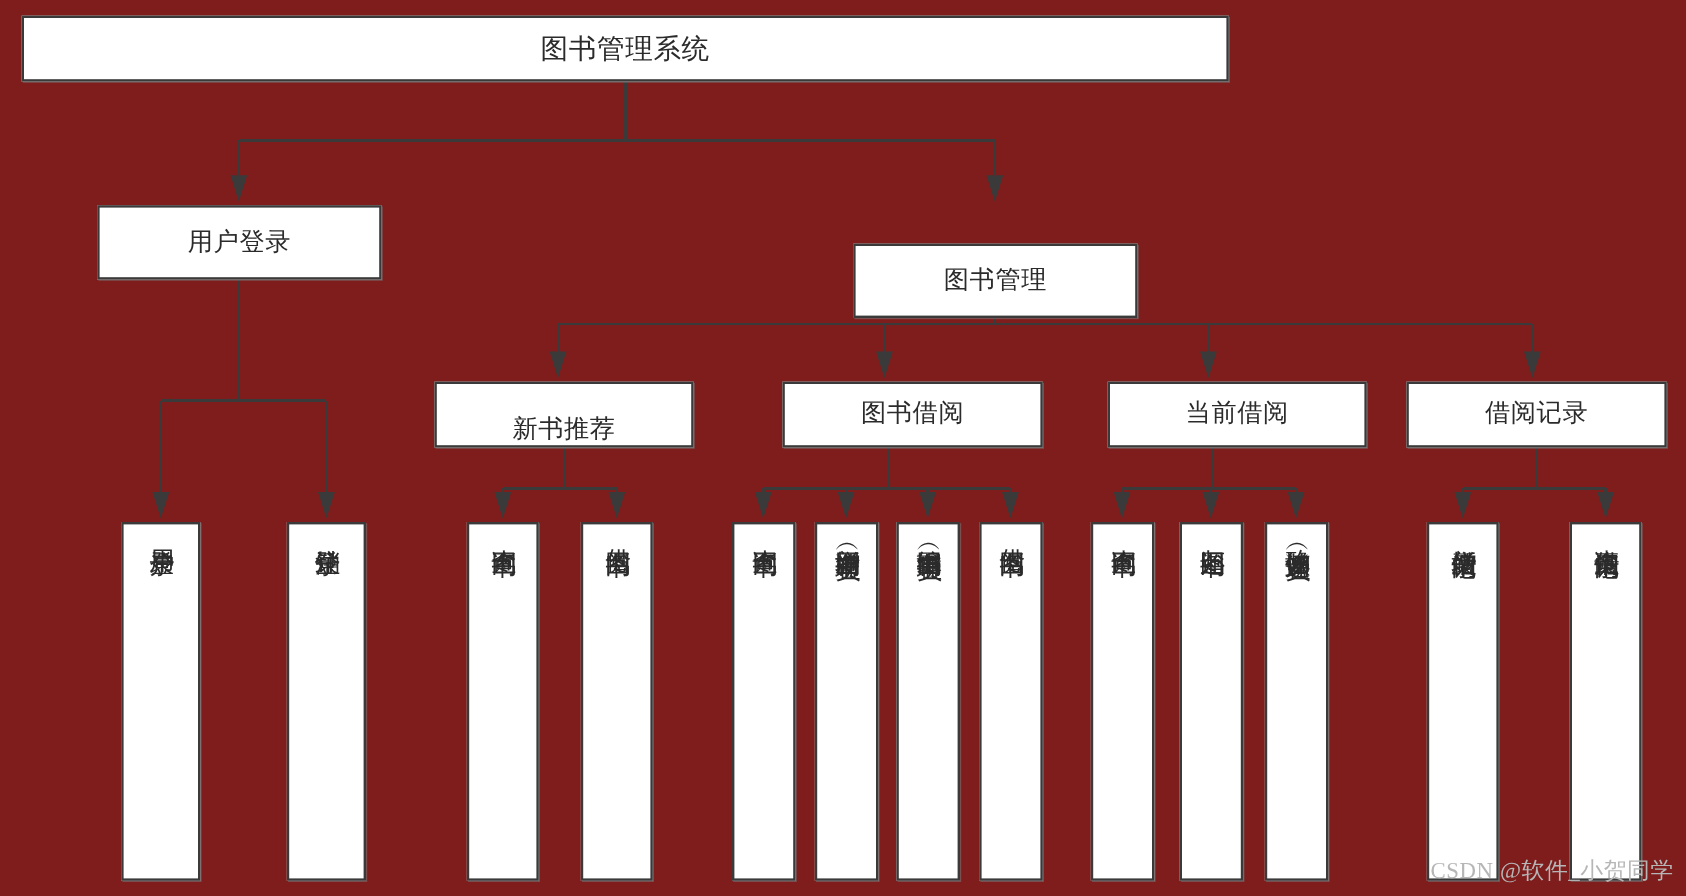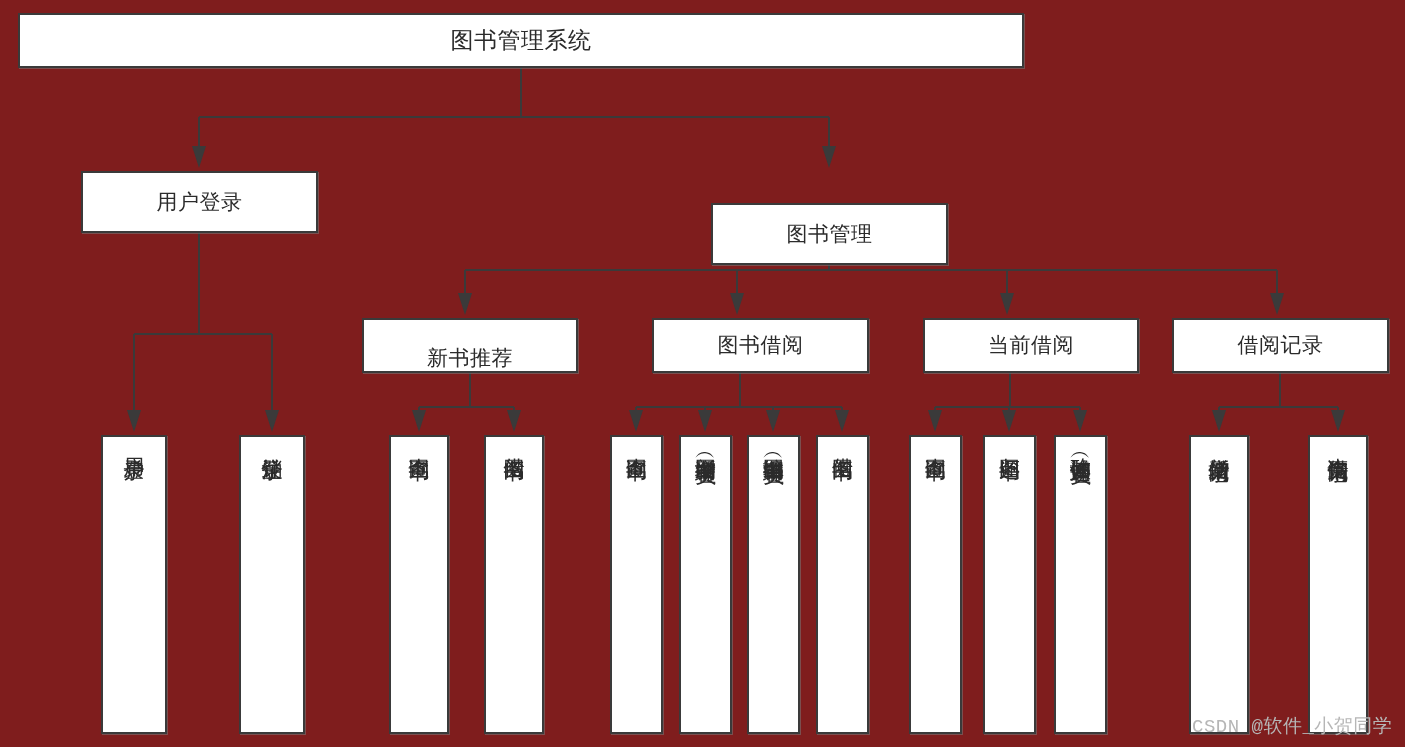--- a/index.html
+++ b/index.html
@@ -61,21 +61,21 @@
   }
   #root-node .label { font-size: 23px; }
   .watermark {
     position: absolute;
     left: 1192px;
     top: 713px;
     font-size: 19px;
     color: #b6b6b6;
     letter-spacing: 0.5px;
     white-space: nowrap;
-    font-family: Liberation Mono, monospace;
+    font-family: Liberation Serif, serif;
   }
 </style>
 </head>
 <body>
 
 <div id="canvas">
 
   <svg id="wires" viewBox="0 0 1405 747">
       <line x1="521" y1="68" x2="521" y2="117" stroke="#3a3a3a" stroke-width="2.4" shape-rendering="crispEdges"></line>
       <line x1="199" y1="117" x2="829" y2="117" stroke="#3a3a3a" stroke-width="2.4" shape-rendering="crispEdges"></line>

